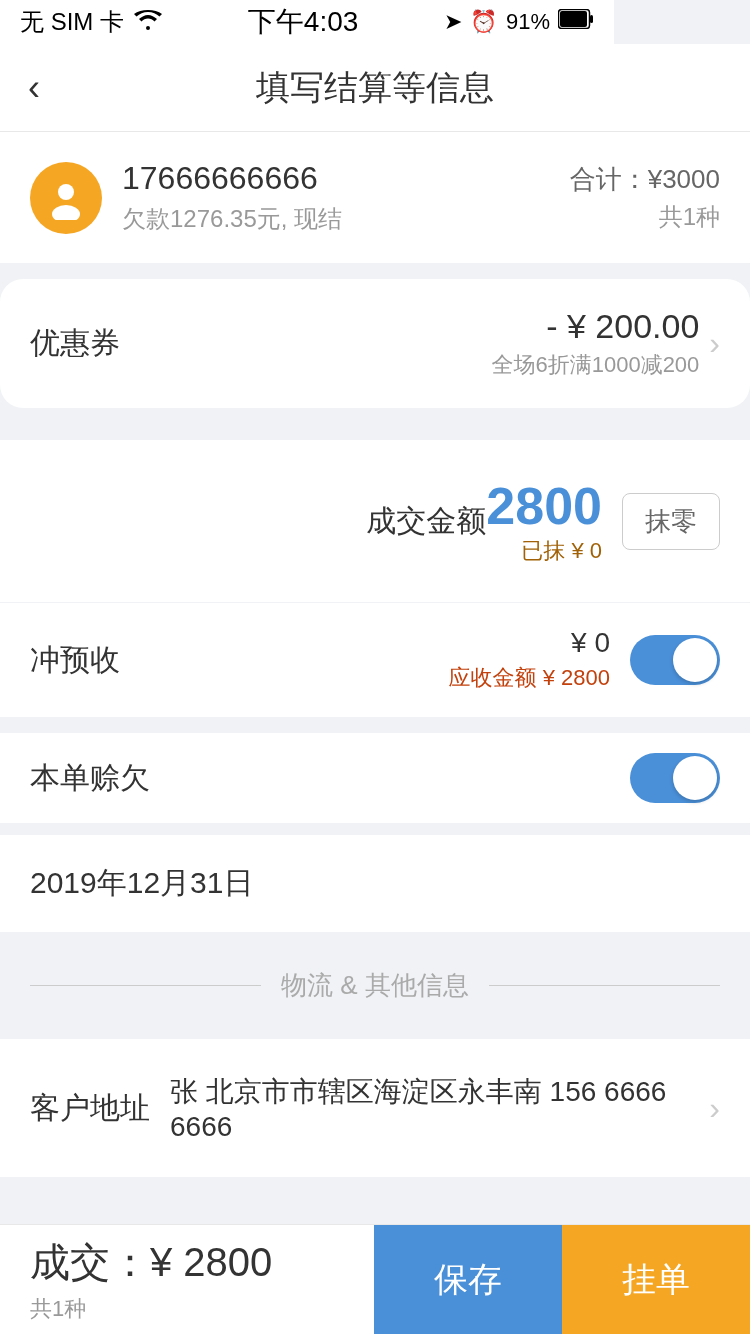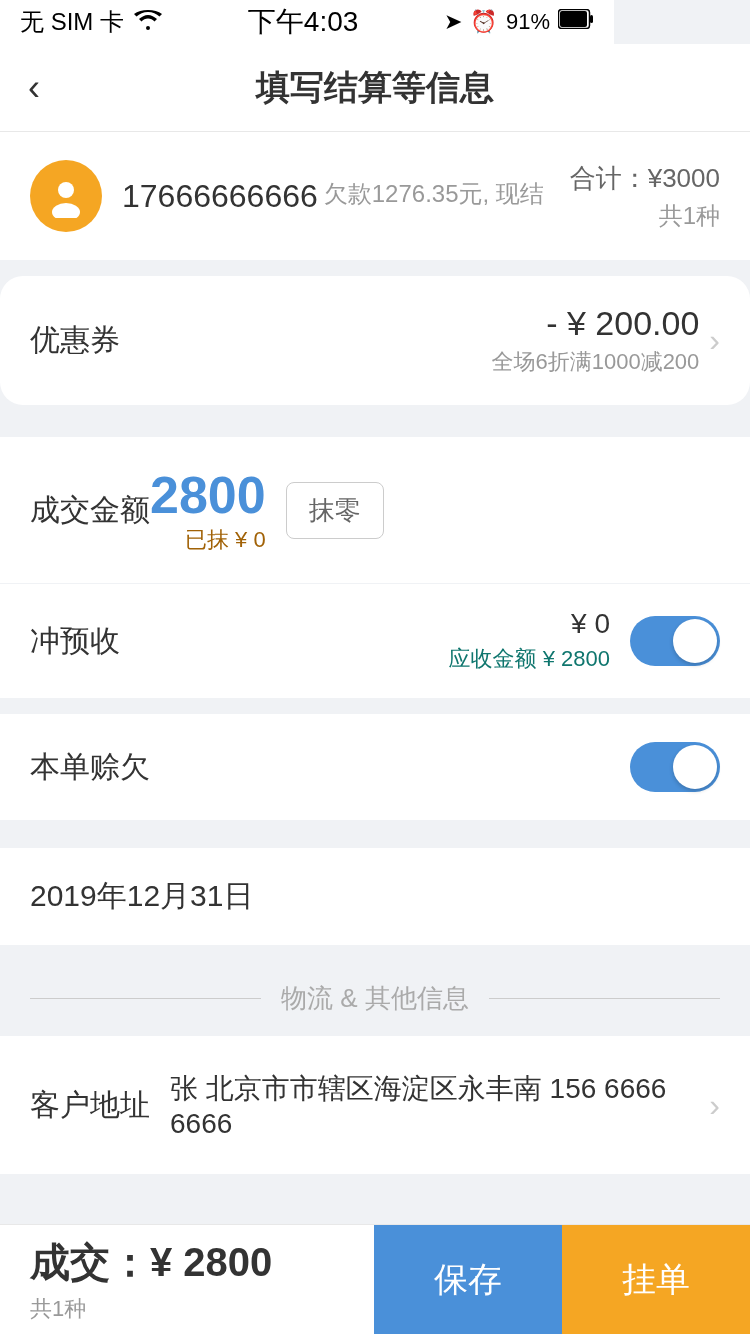--- a/index.html
+++ b/index.html
@@ -57,21 +57,21 @@
     }
     .nav-back {
       position: absolute;
       left: 28px;
       font-size: 36px;
       color: #333;
       cursor: pointer;
     }
     .nav-title {
       font-size: 34px;
-      font-weight: 700;
+      font-weight: 400;
       color: #333;
     }
 
     
     .content {
       background: #f0f2f5;
     }
 
     
     .customer-card {
@@ -90,21 +90,21 @@
     .avatar {
       width: 72px;
       height: 72px;
       border-radius: 50%;
       background: #f5a623;
       display: flex;
       align-items: center;
       justify-content: center;
     }
     .avatar svg { width: 44px; height: 44px; fill: #fff; }
-    .customer-info { display: flex; flex-direction: row; gap: 6px; }
+    .customer-info { display: flex; flex-direction: column; gap: 6px; }
     .customer-phone {
       font-size: 32px;
       font-weight: 500;
       color: #333;
     }
     .customer-debt {
       font-size: 24px;
       color: #999;
     }
     .customer-right {
@@ -151,22 +151,22 @@
       text-align: right;
       margin-top: 4px;
     }
     .chevron-right {
       color: #ccc;
       font-size: 32px;
     }
     .amount-row {
       display: flex;
       align-items: center;
-      justify-content: flex-start;
-      padding: 28px 30px;
+      justify-content: flex-end;
+      padding: 36px 30px;
       background: #fff;
     }
     .amount-label {
       font-size: 30px;
       color: #333;
     }
     .amount-right {
       display: flex;
       align-items: center;
       gap: 20px;
@@ -218,21 +218,21 @@
     }
     .prepay-amount {
       text-align: right;
     }
     .prepay-value {
       font-size: 28px;
       color: #333;
     }
     .prepay-sub {
       font-size: 22px;
-      color: #0f766e;
+      color: #c2410c;
       margin-top: 4px;
     }
 
     
     .toggle {
       width: 90px;
       height: 50px;
       border-radius: 25px;
       background: #4a90d9;
       position: relative;
@@ -248,23 +248,23 @@
       top: 3px;
       right: 3px;
       box-shadow: 0 2px 4px rgba(0,0,0,0.2);
     }
 
     
     .debt-row {
       display: flex;
       align-items: center;
       justify-content: space-between;
-      padding: 28px 30px;
-      background: #fff;
-      margin-bottom: 28px;
+      padding: 20px 30px;
+      background: #fff;
+      margin-bottom: 12px;
     }
     .debt-label {
       font-size: 30px;
       color: #333;
     }
 
     
     .due-date-row {
       display: flex;
       align-items: center;
@@ -283,21 +283,21 @@
       color: #333;
     }
 
     
     .section-divider {
       display: flex;
       align-items: center;
       padding: 20px 30px;
       gap: 20px;
       background: #f0f2f5;
-      margin-bottom: 0;
+      margin-bottom: 16px;
     }
     .section-divider-line {
       flex: 1;
       height: 1px;
       background: #ccc;
     }
     .section-divider-text {
       font-size: 26px;
       color: #aaa;
       white-space: nowrap;
@@ -345,21 +345,21 @@
     .footer-info {
       flex: 1;
       padding: 0 30px;
     }
     .footer-total {
       font-size: 28px;
       color: #333;
     }
     .footer-total span {
       font-size: 40px;
-      font-weight: 700;
+      font-weight: 400;
       color: #333;
     }
     .footer-count {
       font-size: 22px;
       color: #999;
       margin-top: 4px;
     }
     .footer-btn {
       height: 110px;
       width: 188px;

